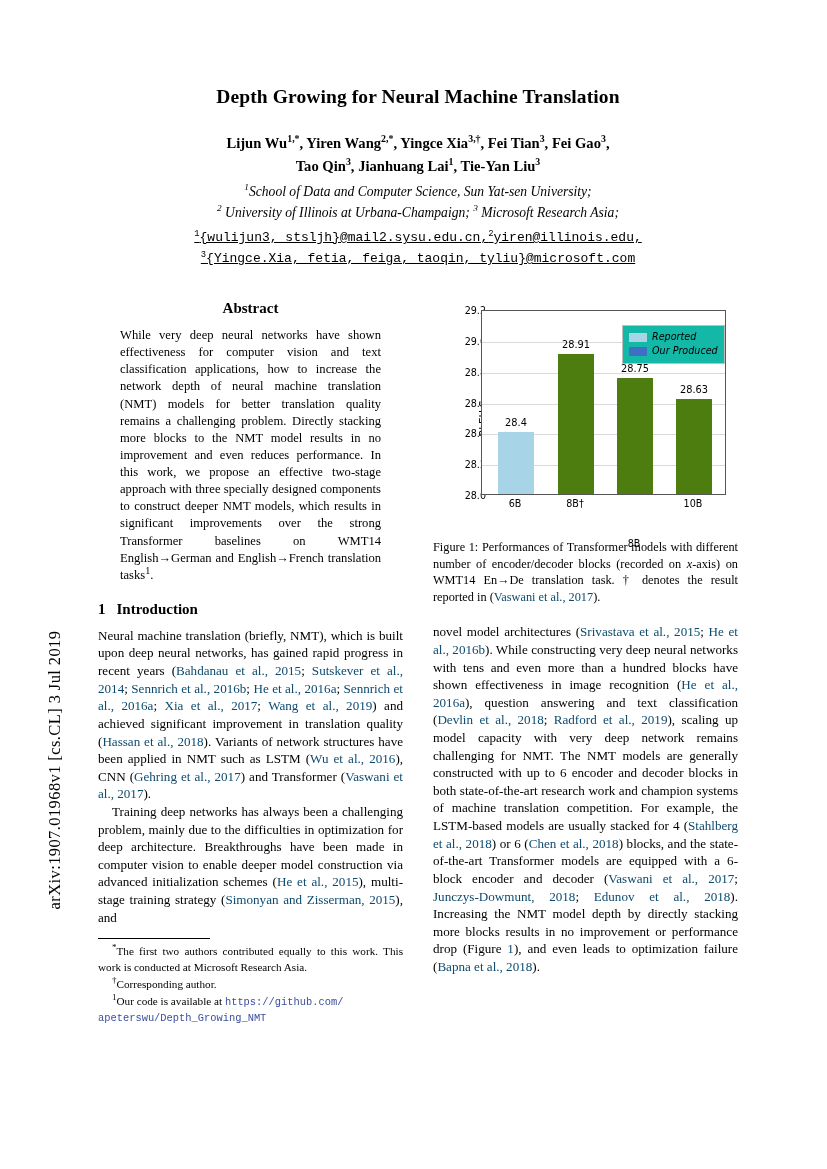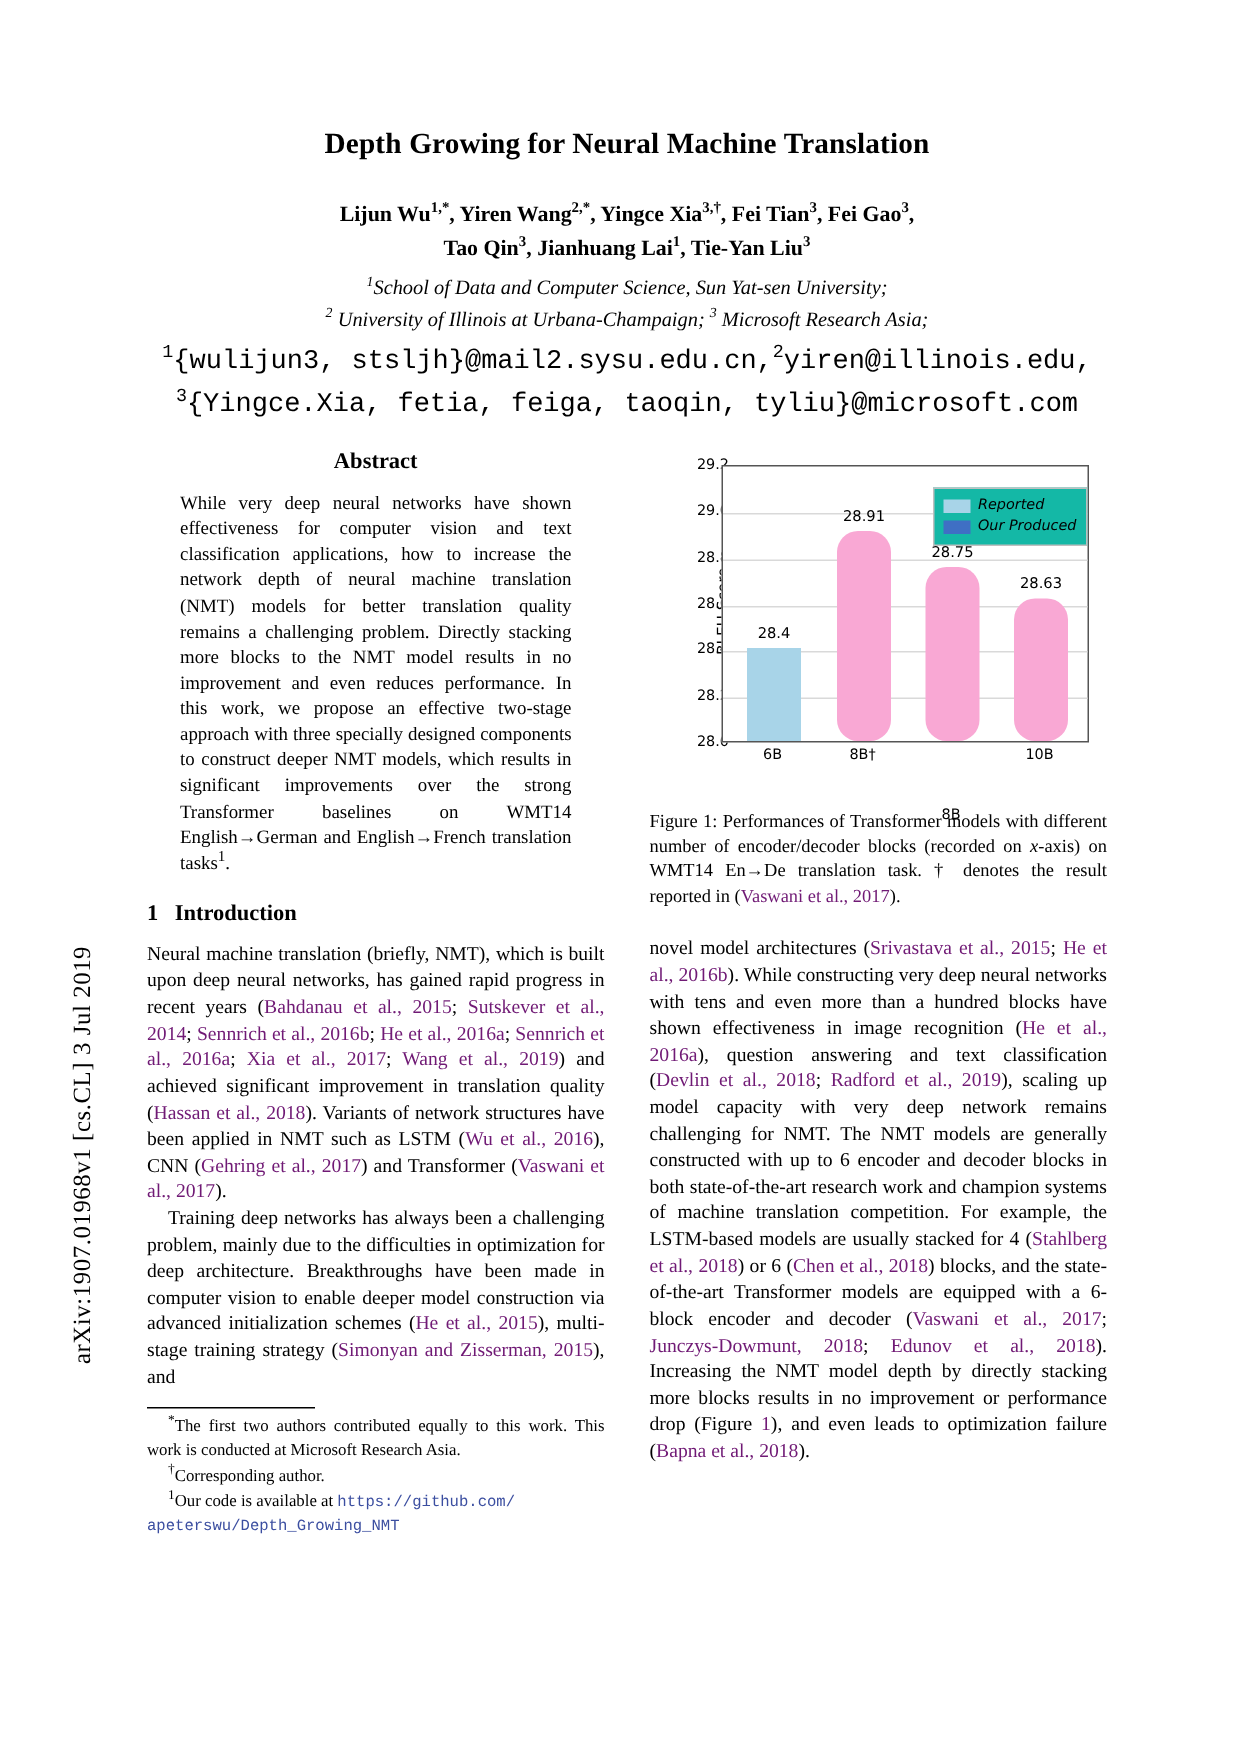--- a/index.html
+++ b/index.html
@@ -59,23 +59,24 @@
   .affil {
     text-align: center;
     font-size: 13.6px;
     line-height: 1.5;
     margin-top: 5px;
     font-style: italic;
   }
   .emails {
     text-align: center;
     font-family: "Liberation Mono", monospace;
-    font-size: 18px;
+    font-size: 13px;
     line-height: 1.62;
     margin-top: 4px;
+    text-decoration: underline;
   }
   sup { font-size: 0.68em; vertical-align: super; line-height: 0; }
   .mono { font-family: "Liberation Mono", monospace; }
 
   
   .cols {
     position: absolute;
     left: 98px;
     top: 300px;
     width: 640px;
@@ -109,21 +110,21 @@
     padding: 0 22px;
     font-size: 12.6px;
   }
   .abs-body p { font-size: 12.6px; line-height: 1.36; }
   .sec-head {
     font-size: 15px;
     font-weight: bold;
     margin: 17px 0 9px 0;
   }
   .sec-head .num { margin-right: 11px; }
-  .cite { color: #701a75; }
+  .cite { color: #0c4a6e; }
   .link { color: #3b4ea0; }
 
   
   .figure-wrap {
     position: relative;
     width: 305px;
   }
   .chart {
     position: relative;
     width: 305px;
@@ -166,21 +167,21 @@
     font-family: "DejaVu Sans", sans-serif;
     transform: rotate(-90deg);
     transform-origin: center center;
   }
   .bar {
     position: absolute;
     bottom: 0;
     width: 36px;
   }
   .bar-rep { background: #a8d4e8; }
-  .bar-ours { background: #f9a8d4; border-radius: 14px; }
+  .bar-ours { background: #4d7c0f; }
   .bar-val {
     position: absolute;
     top: -15px;
     left: 50%;
     transform: translateX(-50%);
     font-size: 9.8px;
     font-family: "DejaVu Sans", sans-serif;
     white-space: nowrap;
   }
   .xtick-label {

